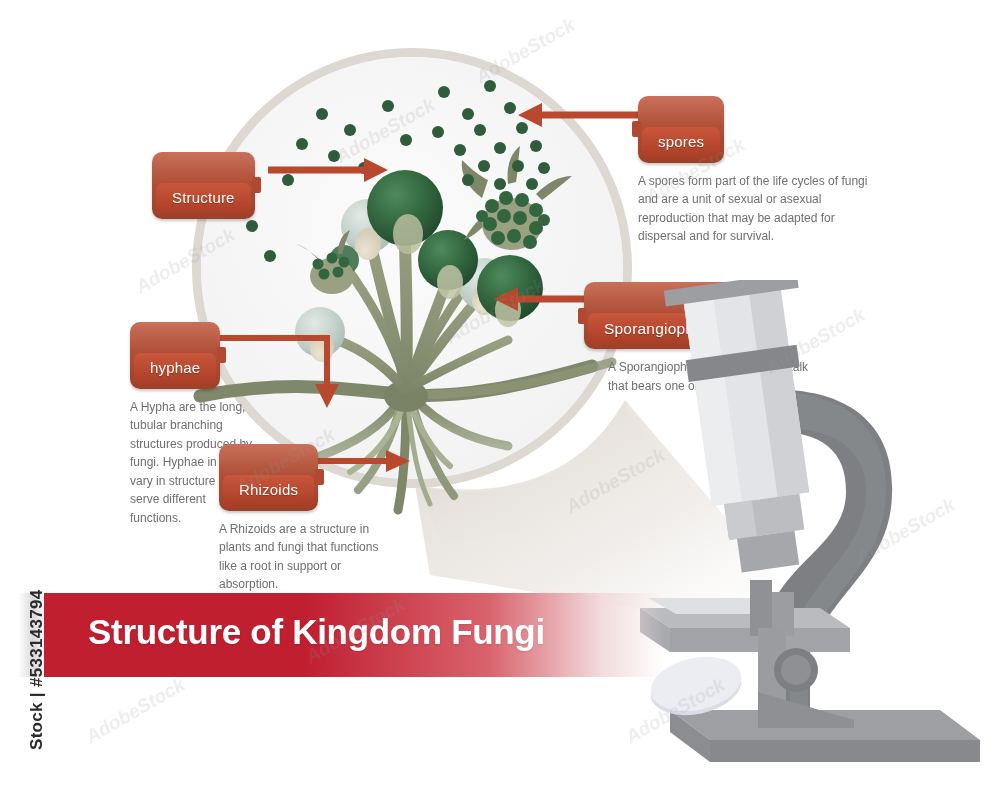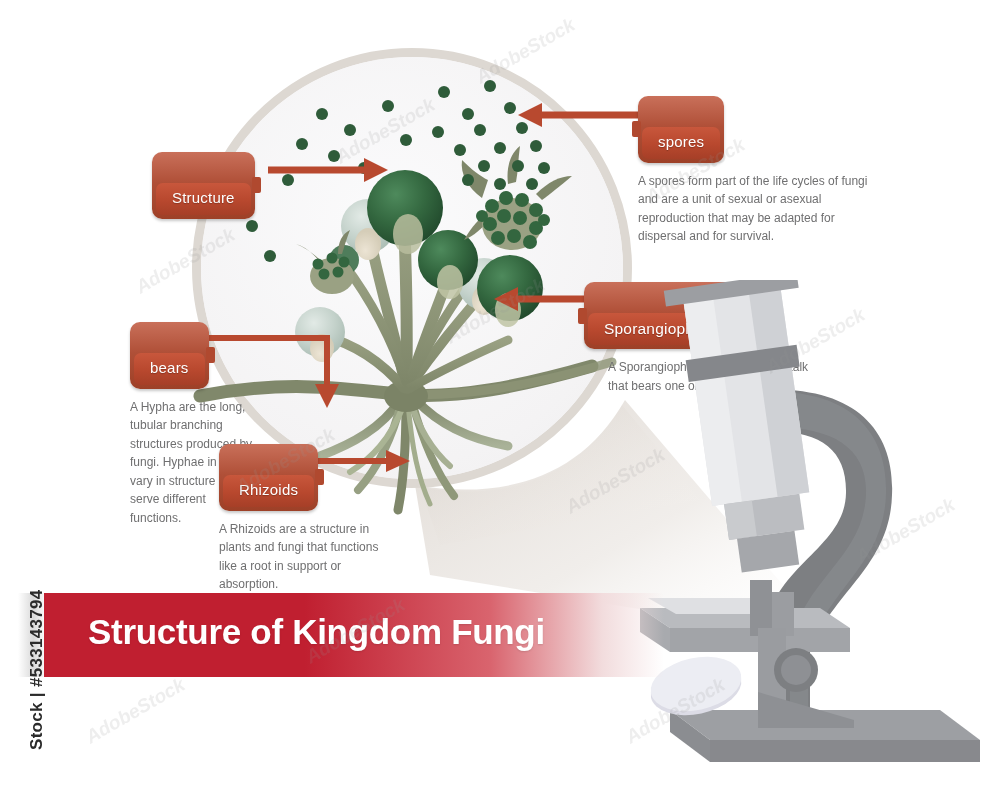--- a/index.html
+++ b/index.html
@@ -343,21 +343,21 @@
   <div class="label-group" style="left:584px; top:282px;">
     <div class="chip big">
       <div class="chip-inner">Sporangiophore</div>
       <div class="nub left"></div>
     </div>
     <div class="desc" style="margin-left:24px;">A Sporangiophore is structure or stalk that bears one or more sporangia.</div>
   </div>
 
   <div class="label-group" style="left:130px; top:322px;">
     <div class="chip">
-      <div class="chip-inner">bears</div>
+      <div class="chip-inner">hyphae</div>
       <div class="nub right"></div>
     </div>
     <div class="desc" style="max-width:128px;">A Hypha are the long, tubular branching structures produced by fungi.  Hyphae in fungi vary in structure and serve different functions.</div>
   </div>
 
   <div class="label-group" style="left:219px; top:444px;">
     <div class="chip">
       <div class="chip-inner">Rhizoids</div>
       <div class="nub right"></div>
     </div>

